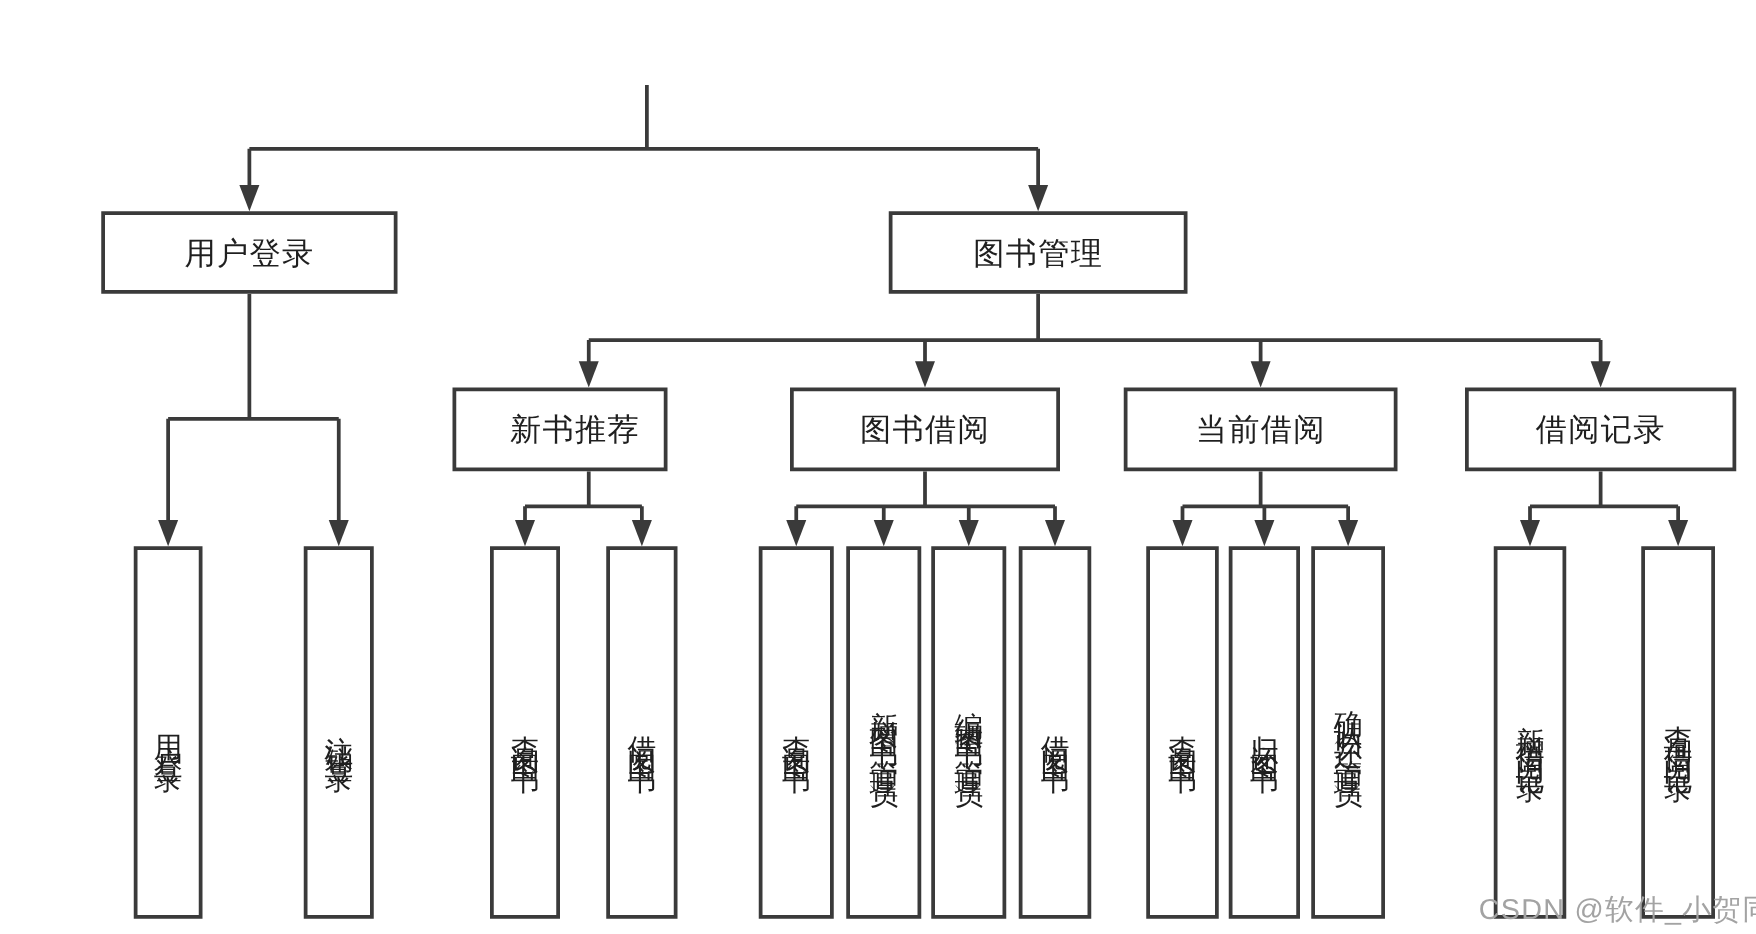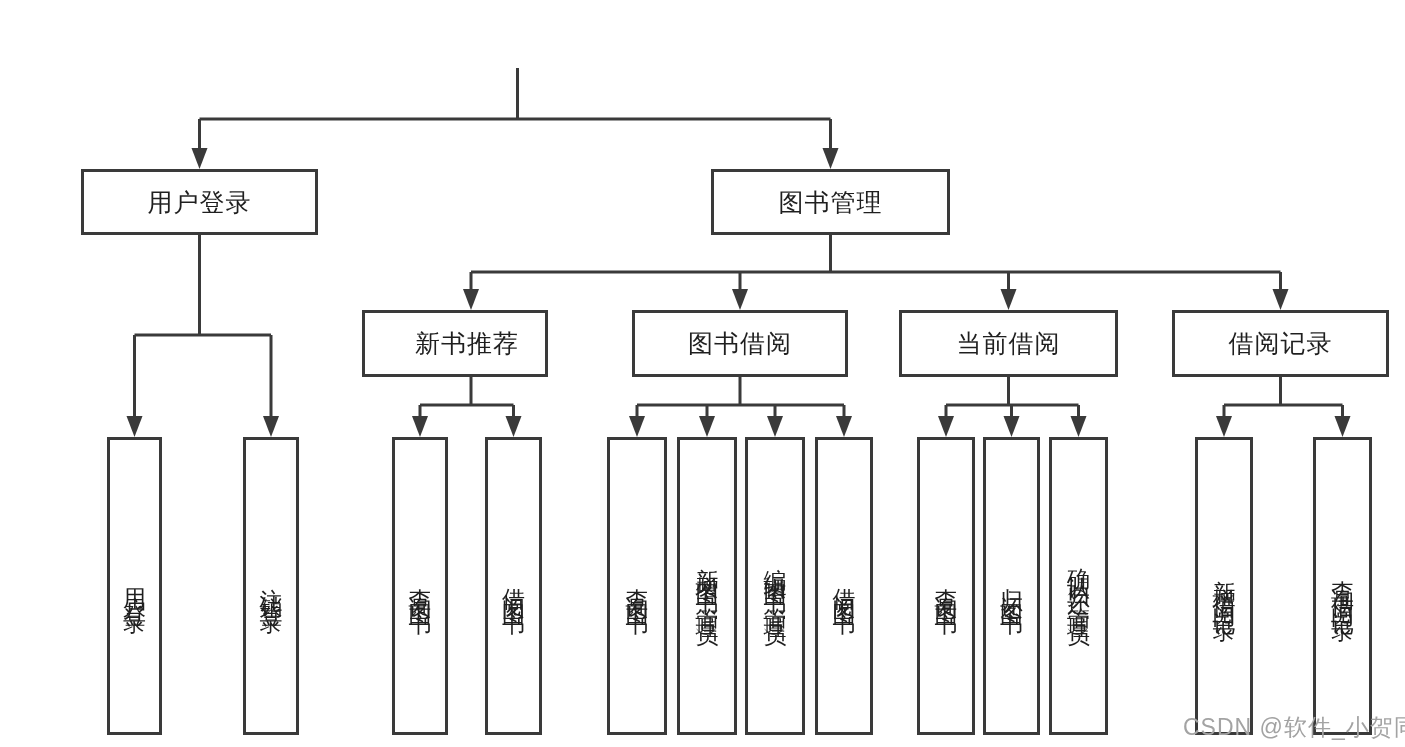--- a/index.html
+++ b/index.html
@@ -97,21 +97,21 @@
 
     <path d="M1280.5 377 V405 M1224 405 H1342.5 M1224 405 V418 M1342.5 405 V418"></path>
     <polygon points="1216,416 1232,416 1224,437"></polygon>
     <polygon points="1334.5,416 1350.5,416 1342.5,437"></polygon>
   </svg>
 
 
   <div class="hbox" style="left:81px; top:169px; width:237px; height:66px;">用户登录</div>
   <div class="hbox" style="left:711px; top:169px; width:239px; height:66px;font-family:Liberation Mono, monospace;">图书管理</div>
 
-  <div class="hbox" style="left:362px; top:310px; width:186px; height:67px;padding-left:24px;">新书推荐</div>
+  <div class="hbox" style="left:362px; top:310px; width:172px; height:67px;padding-left:24px;">新书推荐</div>
   <div class="hbox" style="left:899px; top:310px; width:219px; height:67px;">当前借阅</div>
   <div class="hbox" style="left:632px; top:310px; width:216px; height:67px;">图书借阅</div>
   <div class="hbox" style="left:1172px; top:310px; width:217px; height:67px;">借阅记录</div>
 
   <div class="vbox" style="left:107px; top:437px; width:55px; height:298px;">
     <span>用户登录</span>
   </div>
   <div class="vbox" style="left:243px; top:437px; width:56px; height:298px;">
     <span>注销登录</span>
   </div>

